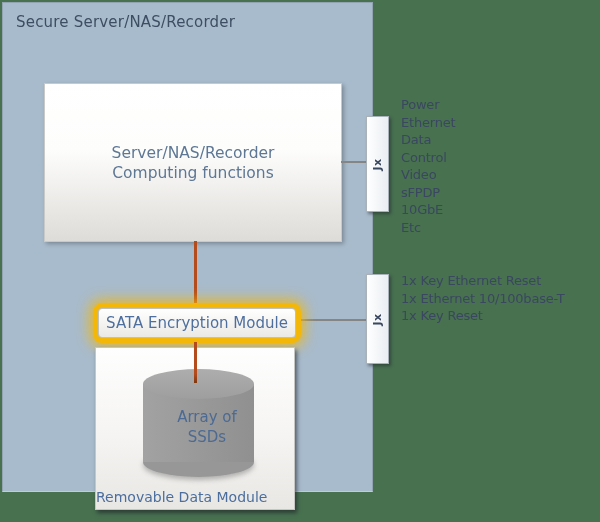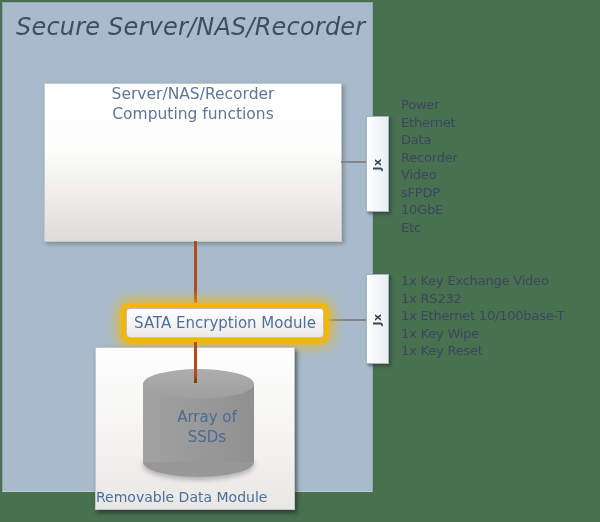--- a/index.html
+++ b/index.html
@@ -11,30 +11,29 @@
     overflow:hidden;
   }
   .container{
     position:absolute;left:2px;top:2px;width:369px;height:488px;
     background:#a8bbcc;
     border:1px solid #92a3b2;
     border-bottom-color:#c4cbd1;
   }
   .title{
     position:absolute;left:16px;top:13px;
-    font-size:24px;color:#3e4e62;letter-spacing:0.2px;
+    font-size:15px;color:#3e4e62;letter-spacing:0.2px;
     white-space:nowrap;
-    font-style:italic;
   }
   .computing-box{
     position:absolute;left:44px;top:83px;width:296px;height:157px;
     background:linear-gradient(180deg,#ffffff 0%,#fdfdfc 42%,#dedcd8 100%);
     border:1px solid #c9c9c7;
     box-shadow:2px 2px 4px rgba(70,80,90,0.45);
-    display:flex;justify-content:center;
+    display:flex;align-items:center;justify-content:center;
     text-align:center;
     color:#5d7795;font-size:15.5px;line-height:20px;
   }
   .h-line{position:absolute;height:2px;background:#858585;}
   .h-line.top{left:341px;top:161px;width:26px;}
   .h-line.bottom{left:299px;top:319px;width:68px;}
   .connector{
     position:absolute;left:366px;width:21px;
     background:linear-gradient(90deg,#ffffff,#e9eef3);
     border:1px solid #a9b1b9;
@@ -64,21 +63,21 @@
     top:342px;height:41px;z-index:6;
     background:linear-gradient(180deg,#b34b1d 0%,#b34b1d 78%,#7e370f 100%);
   }
   .sata{
     position:absolute;left:98px;top:308px;width:196px;height:28px;
     border-radius:4px;
     background:linear-gradient(180deg,#ffffff,#ebe9e5);
     border:1px solid #c0c0be;
     box-shadow:0 0 0 5px #f3b70a, 0 0 13px 8px rgba(243,183,10,0.85);
     display:flex;align-items:center;justify-content:center;
-    color:#4e6f9e;font-size:15px;white-space:nowrap;margin-left:28px;
+    color:#4e6f9e;font-size:15px;white-space:nowrap;
   }
   .removable{
     position:absolute;left:95px;top:347px;width:198px;height:161px;
     background:linear-gradient(180deg,#fefefe 0%,#f5f4f2 55%,#e8e7e4 100%);
     border:1px solid #c6c6c4;
     box-shadow:2px 3px 4px rgba(25,30,35,0.6);
     z-index:5;
   }
   .removable-label{
     position:absolute;left:0;bottom:4px;width:100%;
@@ -129,32 +128,30 @@
   </div>
 
   <div class="connector c2">
     <span>Jx</span>
   </div>
 
   <div class="iface-list top">
     <div>Power</div>
     <div>Ethernet</div>
     <div>Data</div>
-    <div>Recorder</div>
+    <div>Control</div>
     <div>Video</div>
     <div>sFPDP</div>
     <div>10GbE</div>
     <div>Etc</div>
   </div>
 
   <div class="iface-list bottom">
-    <div>1x Key Exchange Video</div>
-    <div>1x RS232</div>
+    <div>1x Key Ethernet Reset</div>
     <div>1x Ethernet 10/100base-T</div>
-    <div>1x Key Wipe</div>
     <div>1x Key Reset</div>
   </div>
 
   <div class="sata">
     <span>SATA Encryption Module</span>
   </div>
 
   <div class="removable">
     <div class="cyl-bottom"></div>
     <div class="cyl-body"></div>

